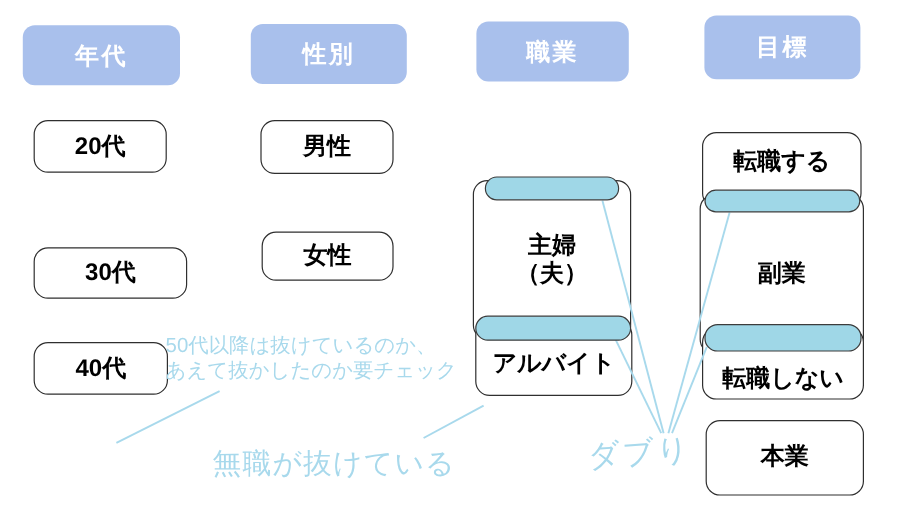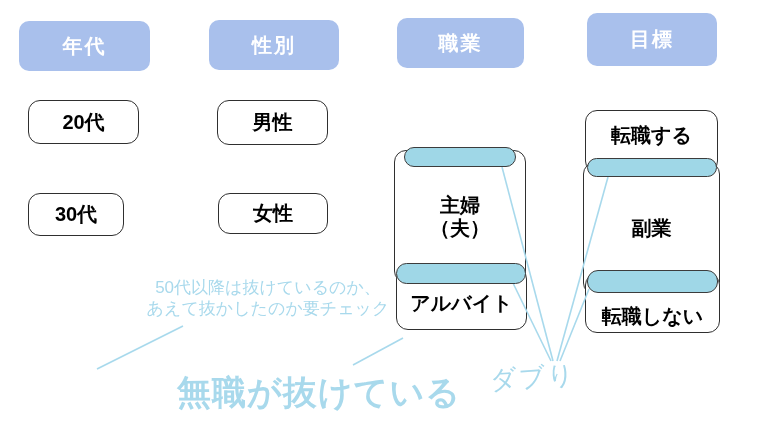--- a/index.html
+++ b/index.html
@@ -28,47 +28,49 @@
   }
   .pill{
     position:absolute;background:var(--overlap-fill);
     border:1.6px solid var(--overlap-border);border-radius:11px;box-sizing:border-box;
   }
   .overlay{position:absolute;left:0;top:0;pointer-events:none;}
   .ln{stroke:var(--annotation-line);stroke-width:1.6;fill:none;}
   .note{
     position:absolute;color:var(--annotation-text);white-space:pre-line;
   }
-  .note-small{font-size:17px;line-height:1.25;text-align:center;}
-  .note-large{font-size:34px;letter-spacing:1px;font-weight:bold;}
+  .note-small{font-size:17px;line-height:1.25;}
+  .note-large{font-size:24px;letter-spacing:1px;}
   .note-dup{font-size:26px;letter-spacing:2px;transform:rotate(-4deg);}
 </style>
 </head>
 <body>
 
 <div class="canvas">
 
   <div class="header" style="left:19px;top:21px;width:131px;height:50px">年代</div>
   <div class="header" style="left:209px;top:20px;width:130px;height:50px">性別</div>
   <div class="header" style="left:397px;top:18px;width:127px;height:50px">職業</div>
   <div class="header" style="left:587px;top:13px;width:130px;height:53px">目標</div>
 
   <div class="box" style="left:28px;top:100px;width:111px;height:44px">20代</div>
-  <div class="box" style="left:28px;top:193px;width:96px;height:43px">30代</div>
+  <div class="box" style="left:28px;top:206px;width:128px;height:43px">30代</div>
+  <div class="box" style="left:28px;top:285px;width:112px;height:44px">40代</div>
 
   <div class="box" style="left:217px;top:100px;width:111px;height:45px">男性</div>
   <div class="box" style="left:218px;top:193px;width:110px;height:41px">女性</div>
 
   <div class="box" style="left:394px;top:150px;width:132px;height:133px">主婦
 （夫）</div>
   <div class="box" style="left:396px;top:267px;width:131px;height:63px;align-items:flex-end;padding-bottom:14px">アルバイト</div>
 
   <div class="box" style="left:585px;top:110px;width:133px;height:63px;align-items:flex-start;padding-top:13px">転職する</div>
   <div class="box" style="left:583px;top:162px;width:137px;height:133px">副業</div>
   <div class="box" style="left:585px;top:273px;width:135px;height:60px;align-items:flex-end;padding-bottom:4px">転職しない</div>
+  <div class="box" style="left:588px;top:350px;width:132px;height:63px">本業</div>
 
   <svg class="overlay" width="768" height="432">
     <line class="ln" x1="97" y1="369" x2="183" y2="326"></line>
     <line class="ln" x1="353" y1="365" x2="403" y2="338"></line>
     <line class="ln" x1="502" y1="167" x2="553" y2="361"></line>
     <line class="ln" x1="512" y1="281" x2="551" y2="361"></line>
     <line class="ln" x1="608" y1="177" x2="557" y2="361"></line>
     <line class="ln" x1="589" y1="289" x2="560" y2="361"></line>
   </svg>
 

